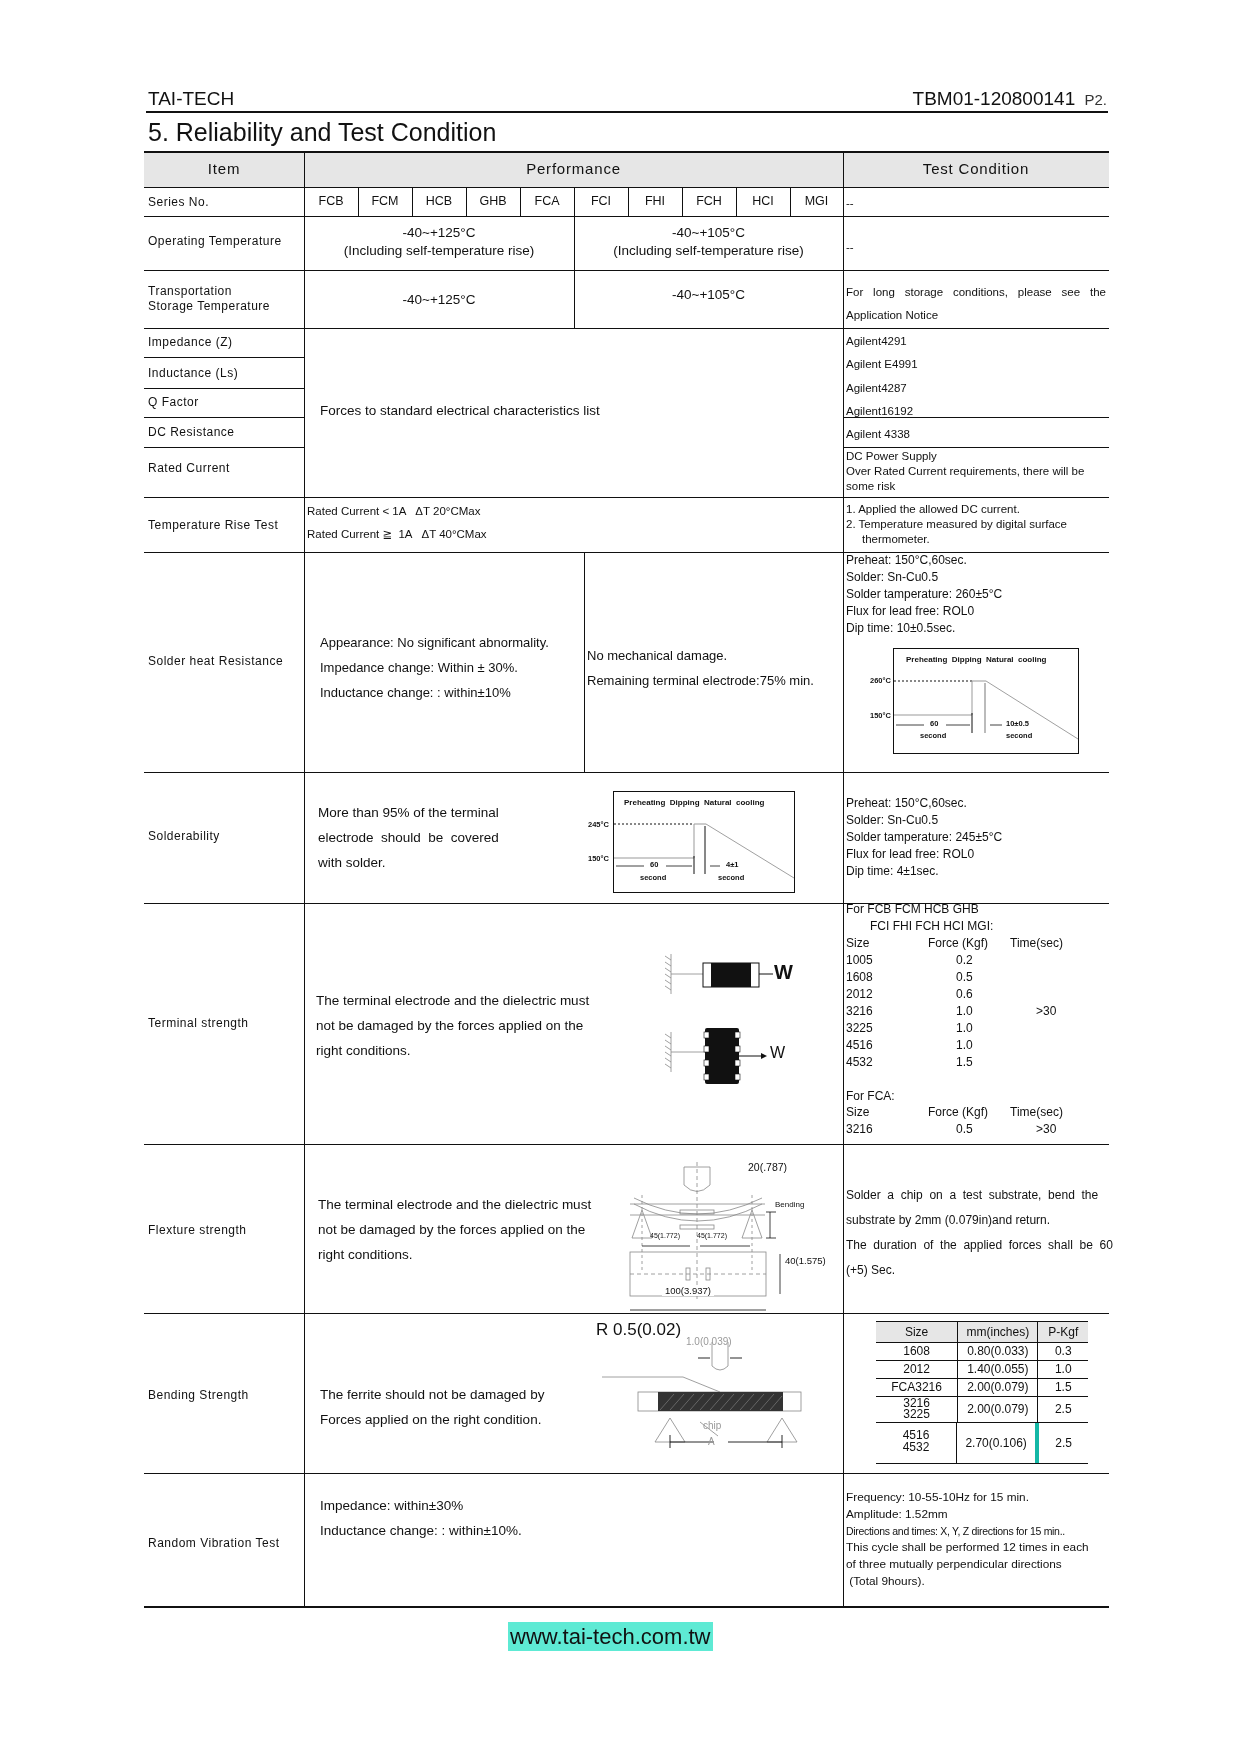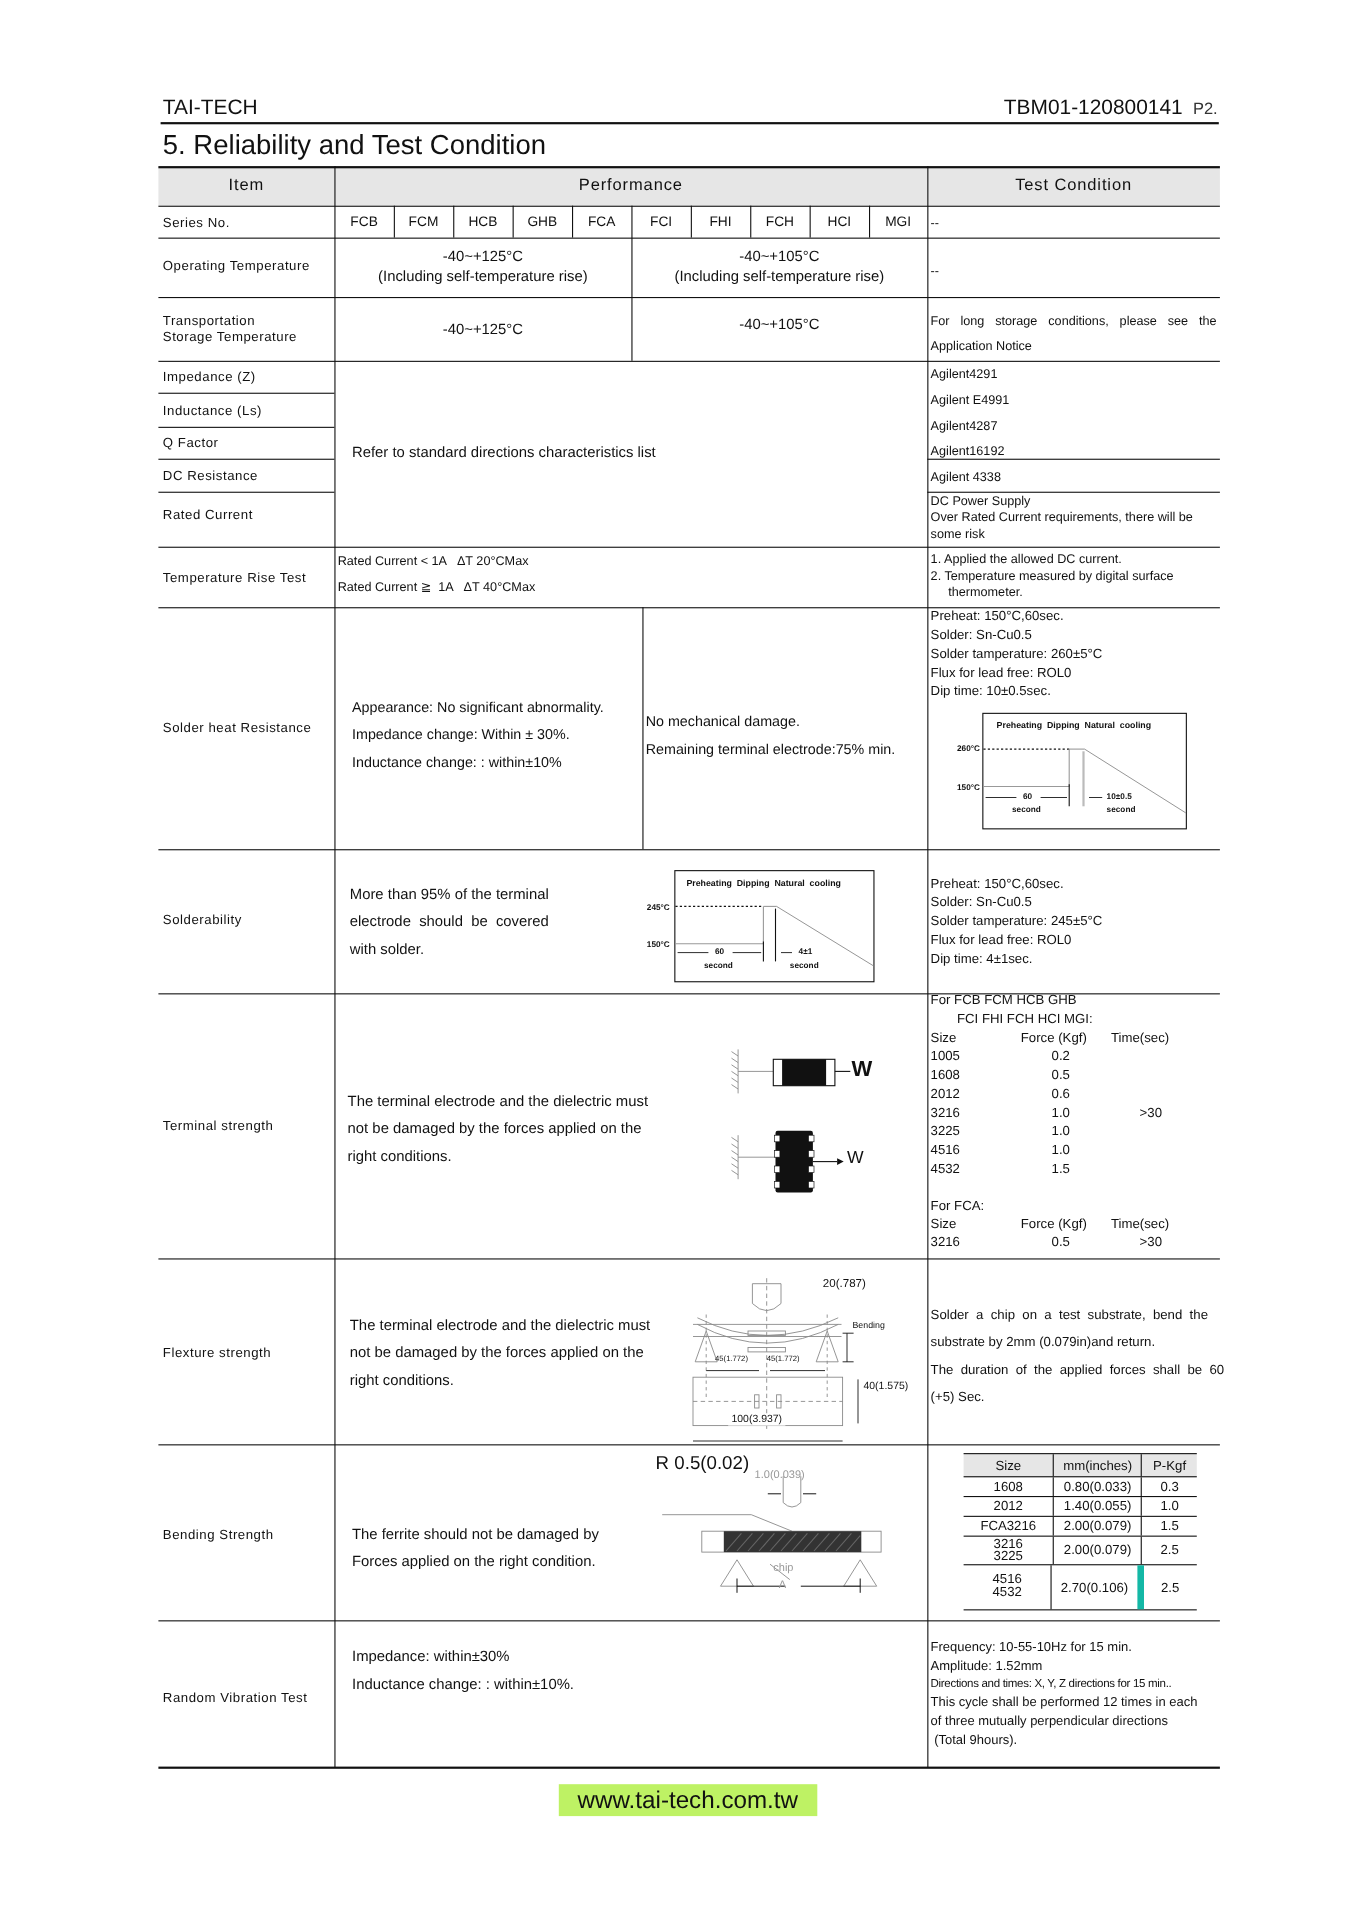--- a/index.html
+++ b/index.html
@@ -95,21 +95,21 @@
 <div class="abs small" style="left:846px;top:281px;width:260px;line-height:23px;">
   <div style="text-align:justify;text-align-last:justify;">For long storage conditions, please see the</div>
   <div>Application Notice</div>
 </div>
 
 <div class="txt cell-label" style="left:148px;top:335px;">Impedance (Z)</div>
 <div class="txt cell-label" style="left:148px;top:366px;">Inductance (Ls)</div>
 <div class="txt cell-label" style="left:148px;top:395px;">Q Factor</div>
 <div class="txt cell-label" style="left:148px;top:425px;">DC Resistance</div>
 <div class="txt cell-label" style="left:148px;top:461px;">Rated Current</div>
-<div class="txt mid" style="left:320px;top:403px;">Refer to standard directions characteristics list</div>
+<div class="txt mid" style="left:320px;top:403px;">Forces to standard electrical characteristics list</div>
 <div class="txt small" style="left:846px;top:334px;">Agilent4291</div>
 <div class="txt small" style="left:846px;top:357px;">Agilent E4991</div>
 <div class="txt small" style="left:846px;top:381px;">Agilent4287</div>
 <div class="txt small" style="left:846px;top:404px;">Agilent16192</div>
 <div class="txt small" style="left:846px;top:427px;">Agilent 4338</div>
 <div class="abs small" style="left:846px;top:449px;line-height:15px;">
   <div>DC Power Supply</div>
   <div>Over Rated Current requirements, there will be</div>
   <div>some risk</div>
 </div>
@@ -417,32 +417,32 @@
       <div>3225</div>
     </div>
     <div style="width:80px;text-align:center;border-right:1px solid #111;">2.00(0.079)</div>
     <div style="width:50px;text-align:center;">2.5</div>
   </div>
   <div style="display:flex;border-bottom:1.3px solid #111;height:40px;line-height:40px;">
     <div style="width:82px;text-align:center;border-right:1px solid #111;line-height:12px;padding-top:6px;">
       <div>4516</div>
       <div>4532</div>
     </div>
-    <div style="width:80px;text-align:center;border-right:6px solid #14b8a6;">2.70(0.106)</div>
+    <div style="width:80px;text-align:center;border-right:4px solid #14b8a6;">2.70(0.106)</div>
     <div style="width:50px;text-align:center;">2.5</div>
   </div>
 </div>
 
 <div class="txt cell-label" style="left:148px;top:1536px;">Random Vibration Test</div>
 <div class="abs mid" style="left:320px;top:1493px;line-height:25px;font-size:13.5px;">
   <div>Impedance: within±30%</div>
   <div>Inductance change: : within±10%.</div>
 </div>
 <div class="abs small" style="left:846px;top:1489px;line-height:16.8px;font-size:11.8px;">
   <div>Frequency: 10-55-10Hz for 15 min.</div>
   <div>Amplitude: 1.52mm</div>
   <div style="font-size:10.5px;letter-spacing:-0.3px;">Directions and times: X, Y, Z directions for 15 min..</div>
   <div>This cycle shall be performed 12 times in each</div>
   <div>of three mutually perpendicular directions</div>
   <div style="white-space:pre;"> (Total 9hours).</div>
 </div>
 
-<div class="txt" style="left:508px;top:1622px;height:29px;line-height:29px;padding:0 17px;background:#bef264;font-size:22px;">www.tai-tech.com.tw</div>
+<div class="txt" style="left:508px;top:1622px;height:29px;line-height:29px;padding:0 2px;background:#5eead4;font-size:22px;">www.tai-tech.com.tw</div>
 
 </body></html>

